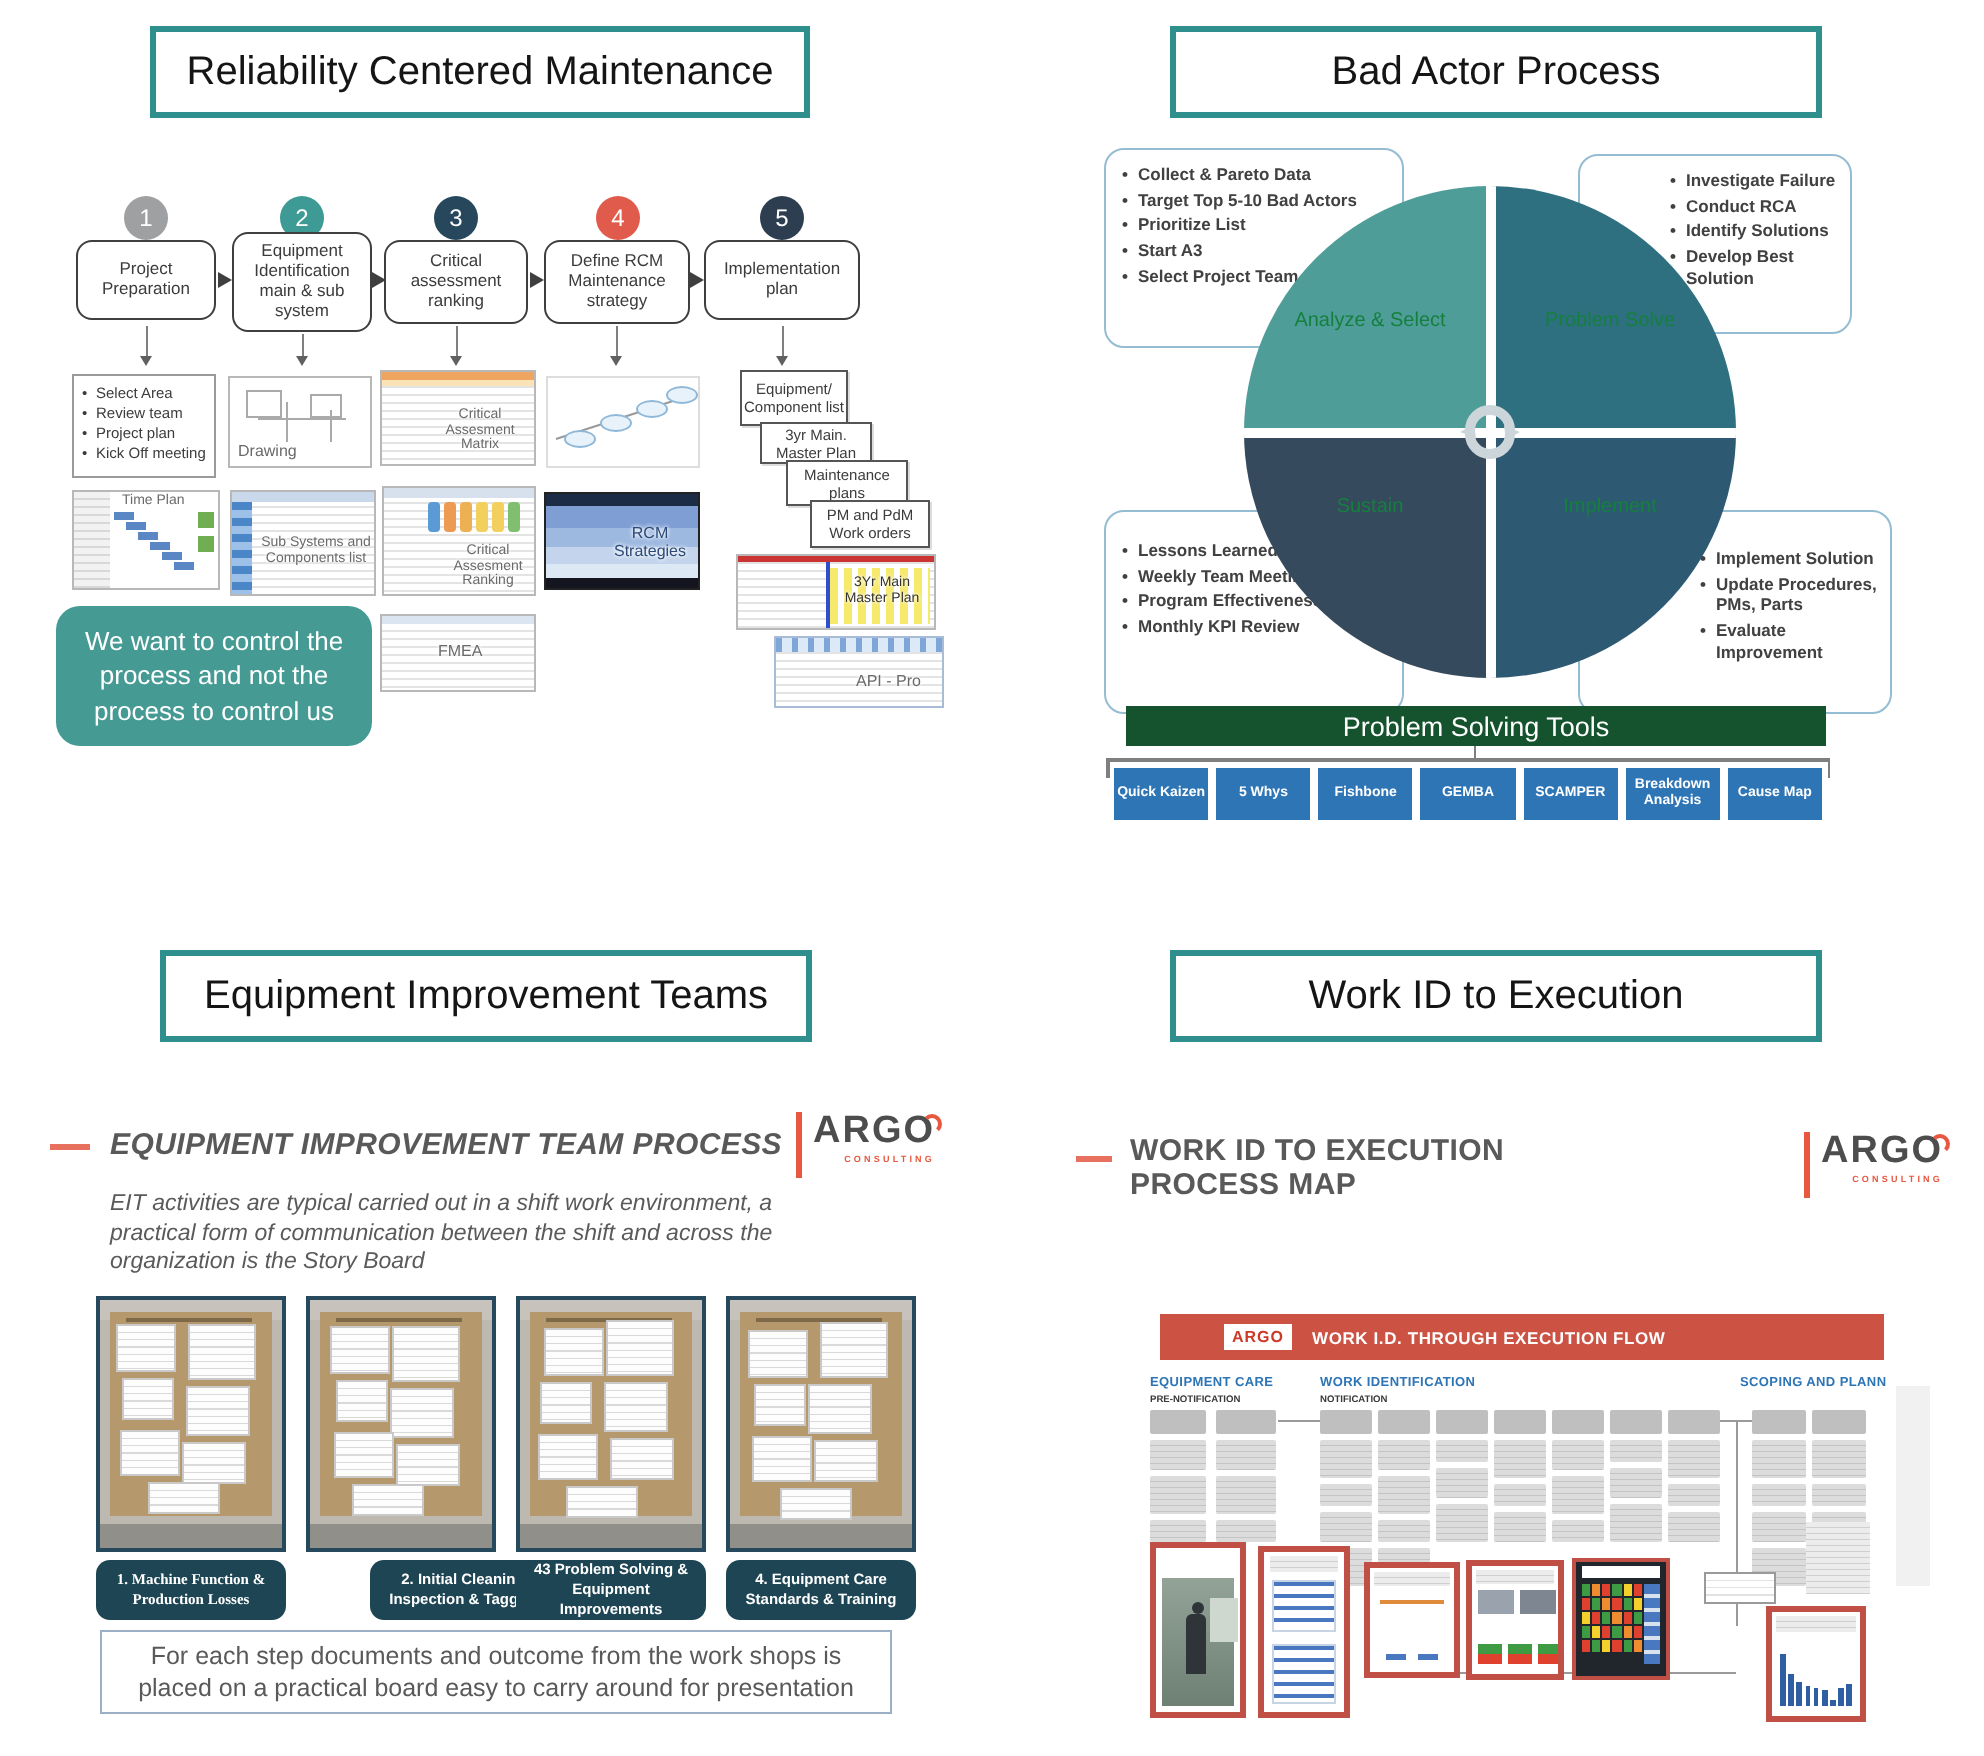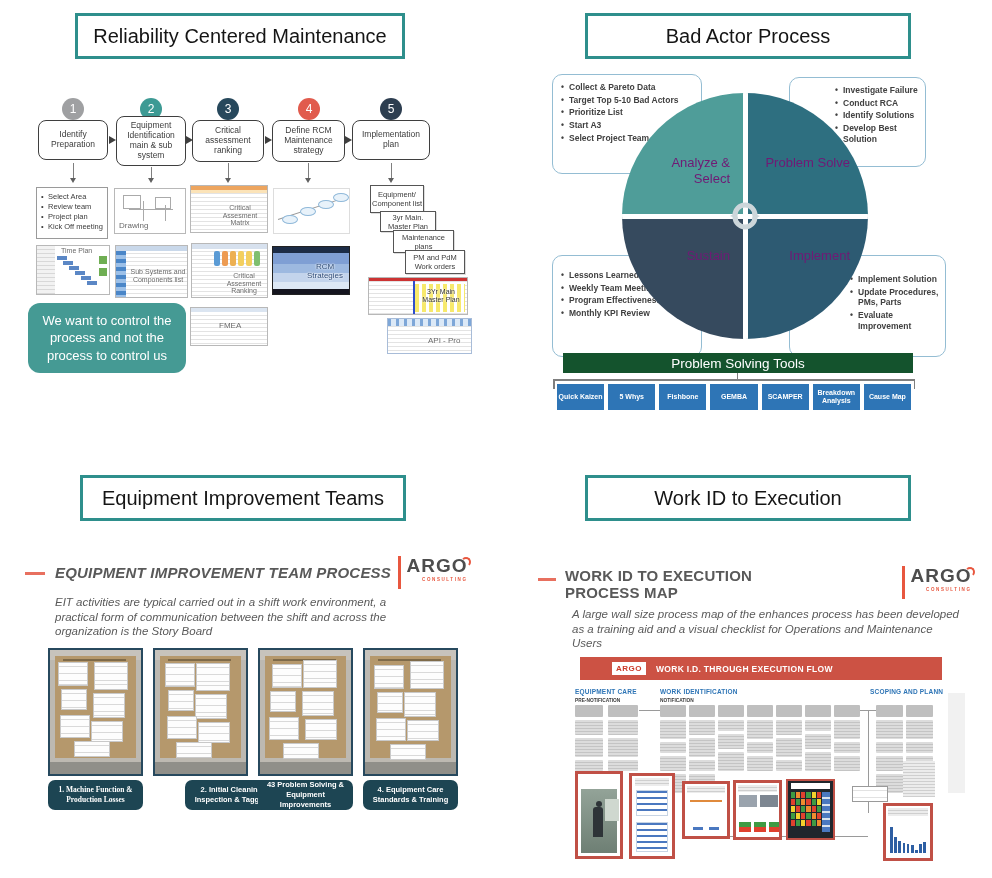--- a/index.html
+++ b/index.html
@@ -42,21 +42,21 @@
     box-sizing:border-box;z-index:1;}
   .callout ul{margin:0;padding:0;}
   .callout li{list-style:none;font-size:8.5px;font-weight:bold;color:#414141;line-height:1.25;
     margin:0 0 2px 0;padding-left:8px;position:relative;}
   .callout li::before{content:"•";position:absolute;left:0;top:0;}
   .ba-circle{position:absolute;left:622px;top:93px;width:246px;height:246px;border-radius:50%;
     overflow:hidden;z-index:2;}
   .quad{position:absolute;width:50%;height:50%;}
   .ba-gap-v{position:absolute;left:calc(50% - 2.5px);top:0;width:5px;height:100%;background:#fff;}
   .ba-gap-h{position:absolute;top:calc(50% - 2.5px);left:0;height:5px;width:100%;background:#fff;}
-  .qlabel{position:absolute;color:#701a75;font-size:13px;text-align:right;line-height:1.25;z-index:3;}
+  .qlabel{position:absolute;color:#15803d;font-size:10px;text-align:center;line-height:1.25;z-index:3;}
   .tools-bar{position:absolute;background:#14532d;color:#fff;display:flex;align-items:center;
     justify-content:center;font-size:13.5px;z-index:4;}
   .chip{background:#2e75b6;color:#fff;font-size:7px;font-weight:bold;text-align:center;
     display:flex;align-items:center;justify-content:center;line-height:1.2;flex:1;}
   .chip-row{position:absolute;display:flex;gap:4px;}
   
   .dash{position:absolute;height:3px;background:#e8705f;}
   .slide-h{position:absolute;font-size:15px;font-weight:bold;color:#595959;letter-spacing:.2px;}
   .slide-p{position:absolute;font-style:italic;font-size:11.5px;color:#5a5a5a;line-height:1.28;}
   .argo{position:absolute;display:flex;align-items:flex-start;}
@@ -119,21 +119,21 @@
       <span>3</span>
     </div>
   <div class="step-circle" style="left:298px;background:#e15b4d;">
       <span>4</span>
     </div>
   <div class="step-circle" style="left:380px;background:#2d3e50;">
       <span>5</span>
     </div>
 
   <div class="step-box" style="left:38px;top:120px;width:70px;height:40px;">
-      <span>Identify Preparation</span>
+      <span>Project Preparation</span>
     </div>
   <div class="step-box" style="left:116px;top:116px;width:70px;height:50px;">
       <span>Equipment Identification main &amp; sub system</span>
     </div>
   <div class="step-box" style="left:192px;top:120px;width:72px;height:42px;">
       <span>Critical assessment ranking</span>
     </div>
   <div class="step-box" style="left:272px;top:120px;width:73px;height:42px;">
       <span>Define RCM Maintenance strategy</span>
     </div>
@@ -425,40 +425,42 @@
   <div class="caption" style="left:153px;top:780px;margin-left:32px;">
       <span>2. Initial Cleaning, Inspection &amp; Tagging</span>
     </div>
   <div class="caption" style="left:258px;top:780px;">
       <span>43 Problem Solving &amp; Equipment Improvements</span>
     </div>
   <div class="caption" style="left:363px;top:780px;">
       <span>4. Equipment Care Standards &amp; Training</span>
     </div>
 
+  <div class="footerbox" style="left:50px;top:815px;width:396px;height:42px;">
+    <span>For each step documents and outcome from the work shops is placed on a practical board easy to carry around for presentation</span>
+  </div>
 
   <div class="titlebox" style="left:585px;top:475px;width:320px;">
     <span>Work ID to Execution</span>
   </div>
 
   <div class="dash" style="left:538px;top:578px;width:18px;"></div>
   <div class="slide-h" style="left:565px;top:567px;width:250px;">
     <div>WORK ID TO EXECUTION</div>
     <div>PROCESS MAP</div>
   </div>
 
   <div class="argo" style="left:902px;top:566px;">
     <div class="argo-bar"></div>
     <div>
       <div class="argo-name">ARGO</div>
       <div class="argo-sub">CONSULTING</div>
     </div>
   </div>
 
-  <div class="slide-p" style="left:572px;top:607px;width:392px;">A large wall size process map of the enhances process has been developed as a training aid and a visual checklist for Operations and Maintenance Users</div>
 
   <div class="pmap">
     <div class="pm-banner">
       <span class="pm-banner-logo">ARGO</span>
       <span class="pm-banner-title">WORK I.D. THROUGH EXECUTION FLOW</span>
     </div>
 
     <div class="pm-sec" style="left:10px;top:35px;">EQUIPMENT CARE</div>
     <div class="pm-sec" style="left:95px;top:35px;">WORK IDENTIFICATION</div>
     <div class="pm-sec" style="left:305px;top:35px;">SCOPING AND PLANN</div>

